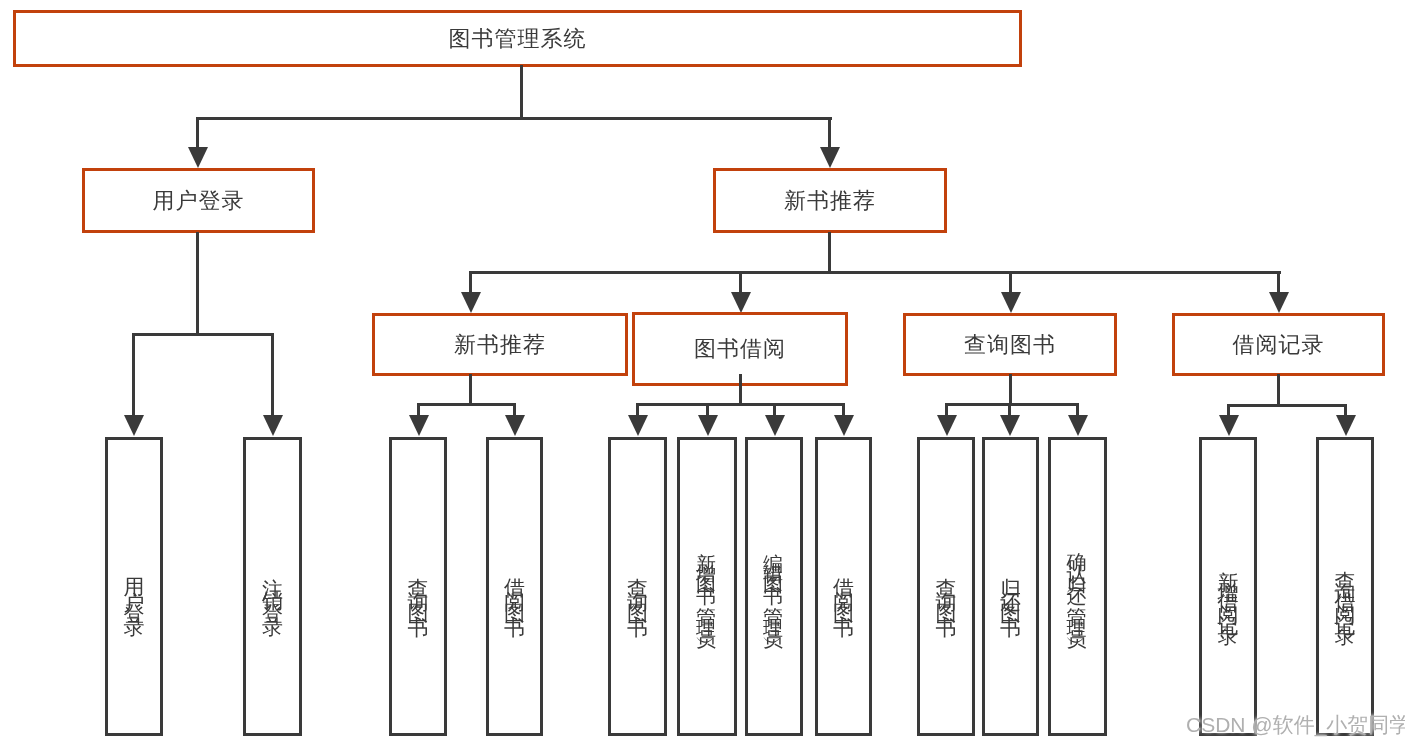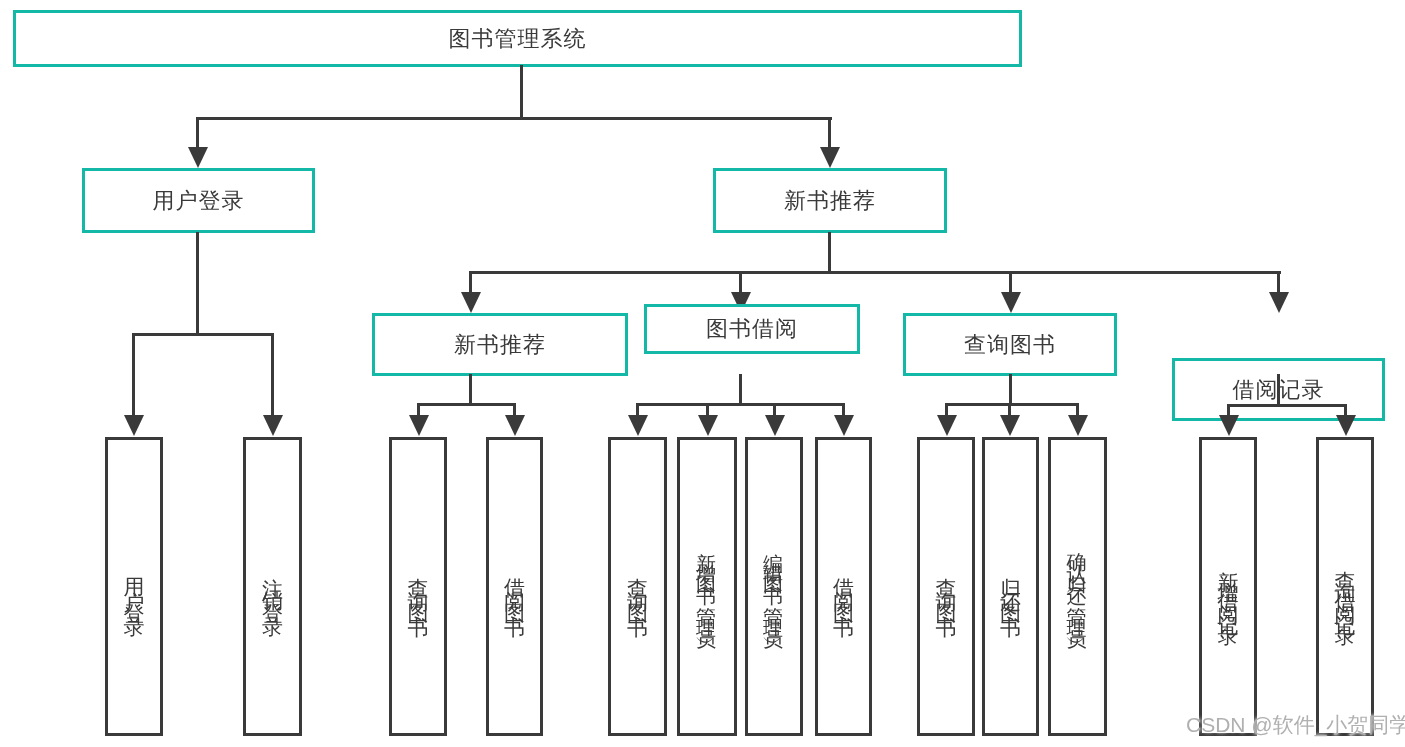--- a/index.html
+++ b/index.html
@@ -8,21 +8,21 @@
     width:1405px;height:747px;
     background:#ffffff;
     overflow:hidden;
     font-family:"Liberation Sans","DejaVu Sans",sans-serif;
     color:#3a3a3a;
   }
   
   .hnode{
     position:absolute;
     box-sizing:border-box;
-    border:3px solid #14b8a6;
+    border:3px solid #c2410c;
     background:#ffffff;
     display:flex;align-items:center;justify-content:center;
     font-size:22px;
     letter-spacing:1px;
     color:#3a3a3a;
   }
   .vnode{
     position:absolute;
     top:437px;height:299px;
     box-sizing:border-box;
@@ -96,27 +96,27 @@
   <div class="line" style="left:739px;top:271px;width:3px;height:22px;"></div>
   <div class="arrowhead" style="left:731px;top:292px;"></div>
   <div class="line" style="left:1009px;top:271px;width:3px;height:22px;"></div>
   <div class="arrowhead" style="left:1001px;top:292px;"></div>
   <div class="line" style="left:1277px;top:271px;width:3px;height:22px;"></div>
   <div class="arrowhead" style="left:1269px;top:292px;"></div>
 
   <div class="hnode" style="left:372px;top:313px;width:256px;height:63px;">
     <span>新书推荐</span>
   </div>
-  <div class="hnode" style="left:632px;top:304px;width:216px;height:50px;margin-left:12px;">
+  <div class="hnode" style="left:632px;top:312px;width:216px;height:74px;">
     <span>图书借阅</span>
   </div>
   <div class="hnode" style="left:903px;top:313px;width:214px;height:63px;">
     <span>查询图书</span>
   </div>
-  <div class="hnode" style="left:1172px;top:313px;width:213px;height:63px;margin-top:45px;">
+  <div class="hnode" style="left:1172px;top:313px;width:213px;height:63px;">
     <span>借阅记录</span>
   </div>
 
   <div class="line" style="left:469px;top:374px;width:3px;height:31px;"></div>
   <div class="line" style="left:417px;top:403px;width:99px;height:3px;"></div>
   <div class="line" style="left:417px;top:403px;width:3px;height:13px;"></div>
   <div class="arrowhead" style="left:409px;top:415px;"></div>
   <div class="line" style="left:513px;top:403px;width:3px;height:13px;"></div>
   <div class="arrowhead" style="left:505px;top:415px;"></div>
 

